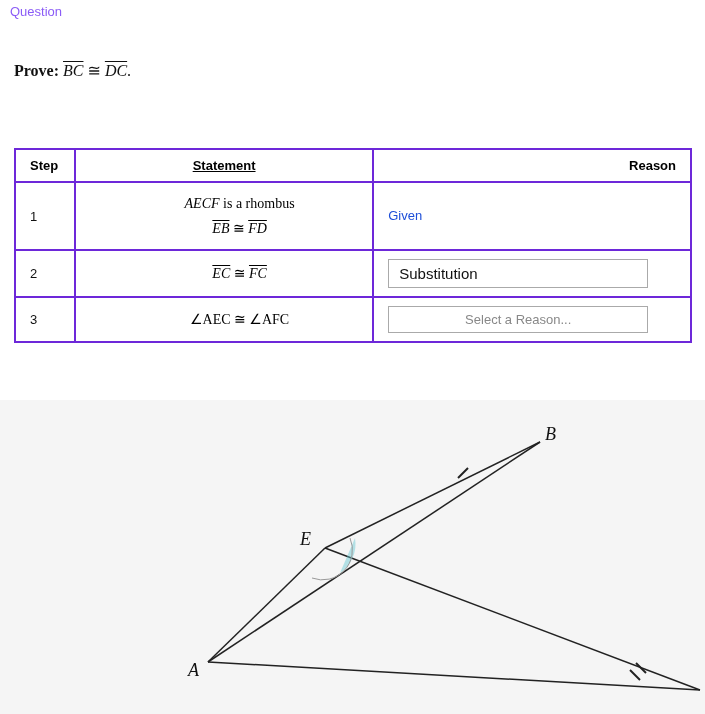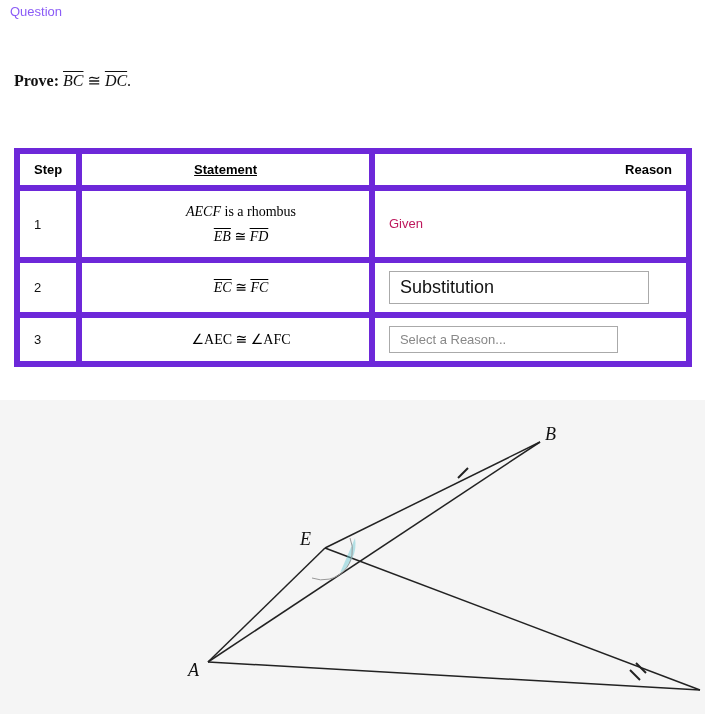--- a/index.html
+++ b/index.html
@@ -44,21 +44,21 @@
     .proof-table {
       position: absolute;
       top: 148px;
       left: 14px;
       width: 678px;
       border-collapse: collapse;
       font-size: 14px;
     }
 
     .proof-table th, .proof-table td {
-      border: 6px solid #6d28d9;
+      border: 2px solid #6d28d9;
       padding: 8px 14px;
       vertical-align: middle;
     }
 
     .proof-table th {
       font-weight: bold;
       font-family: Arial, sans-serif;
       font-size: 13px;
       background: #fff;
       text-align: left;
@@ -94,44 +94,45 @@
       padding-left: 45px;
     }
 
     .proof-table td.reason-cell {
       vertical-align: middle;
     }
 
     .reason-given {
       font-family: Arial, sans-serif;
       font-size: 13px;
-      color: #be185d;
+      color: #1d4ed8;
     }
 
     .reason-box {
       border: 1px solid #aaa;
       background: #fff;
       padding: 5px 10px;
       font-family: Arial, sans-serif;
-      font-size: 18px;
+      font-size: 15px;
       color: #111;
       display: inline-block;
       width: 260px;
     }
 
     .select-reason-box {
       border: 1px solid #aaa;
       background: #fff;
       padding: 5px 10px;
       font-family: Arial, sans-serif;
       font-size: 13px;
       color: #888;
       display: inline-block;
-      width: 229px;
+      width: 260px;
       cursor: pointer;
+      text-align: center;
     }
 
     
     .diagram-area {
       position: absolute;
       top: 400px;
       left: 0;
       width: 705px;
       height: 314px;
       background: #f5f5f5;
@@ -148,21 +149,21 @@
   </style>
 </head>
 <body>
 
 <div class="question-label">
   <span>Question</span>
 </div>
 
 <div class="given-section">
   <br>
-  <span class="line2" style="margin-top:20px; display:block;">
+  <span class="line2" style="margin-top:10px; display:block;">
     <strong>Prove:</strong> <span class="overline">BC</span> ≅ <span class="overline">DC</span>.
   </span>
 </div>
 
 <table class="proof-table">
   <thead>
     <tr>
       <th class="step-col">Step</th>
       <th class="stmt-col">Statement</th>
       <th class="reason-col">Reason</th>

